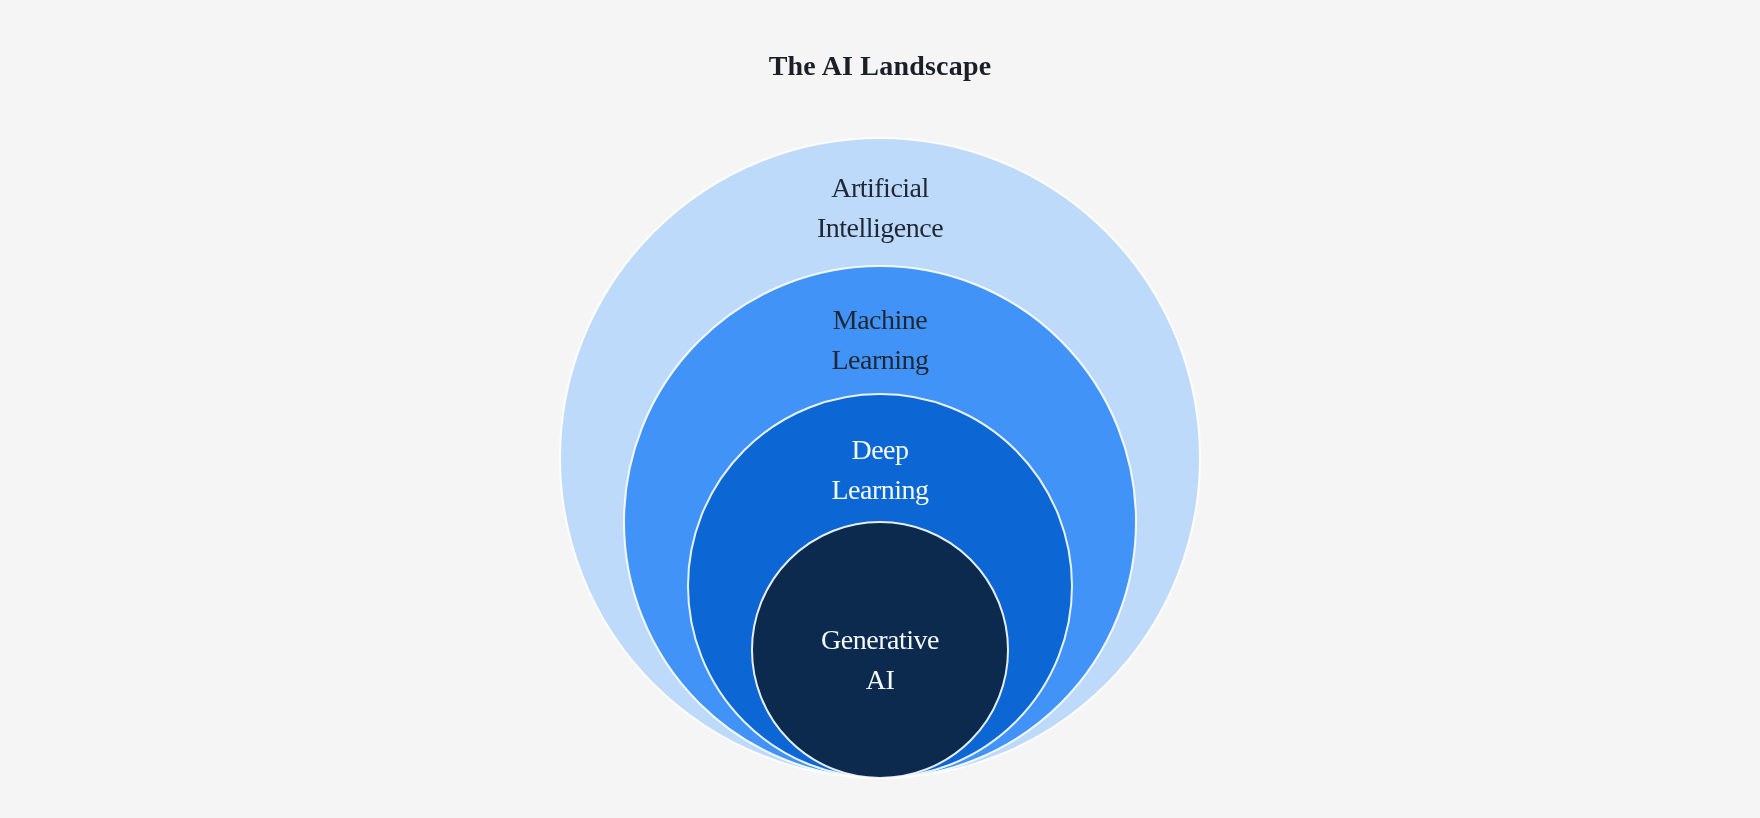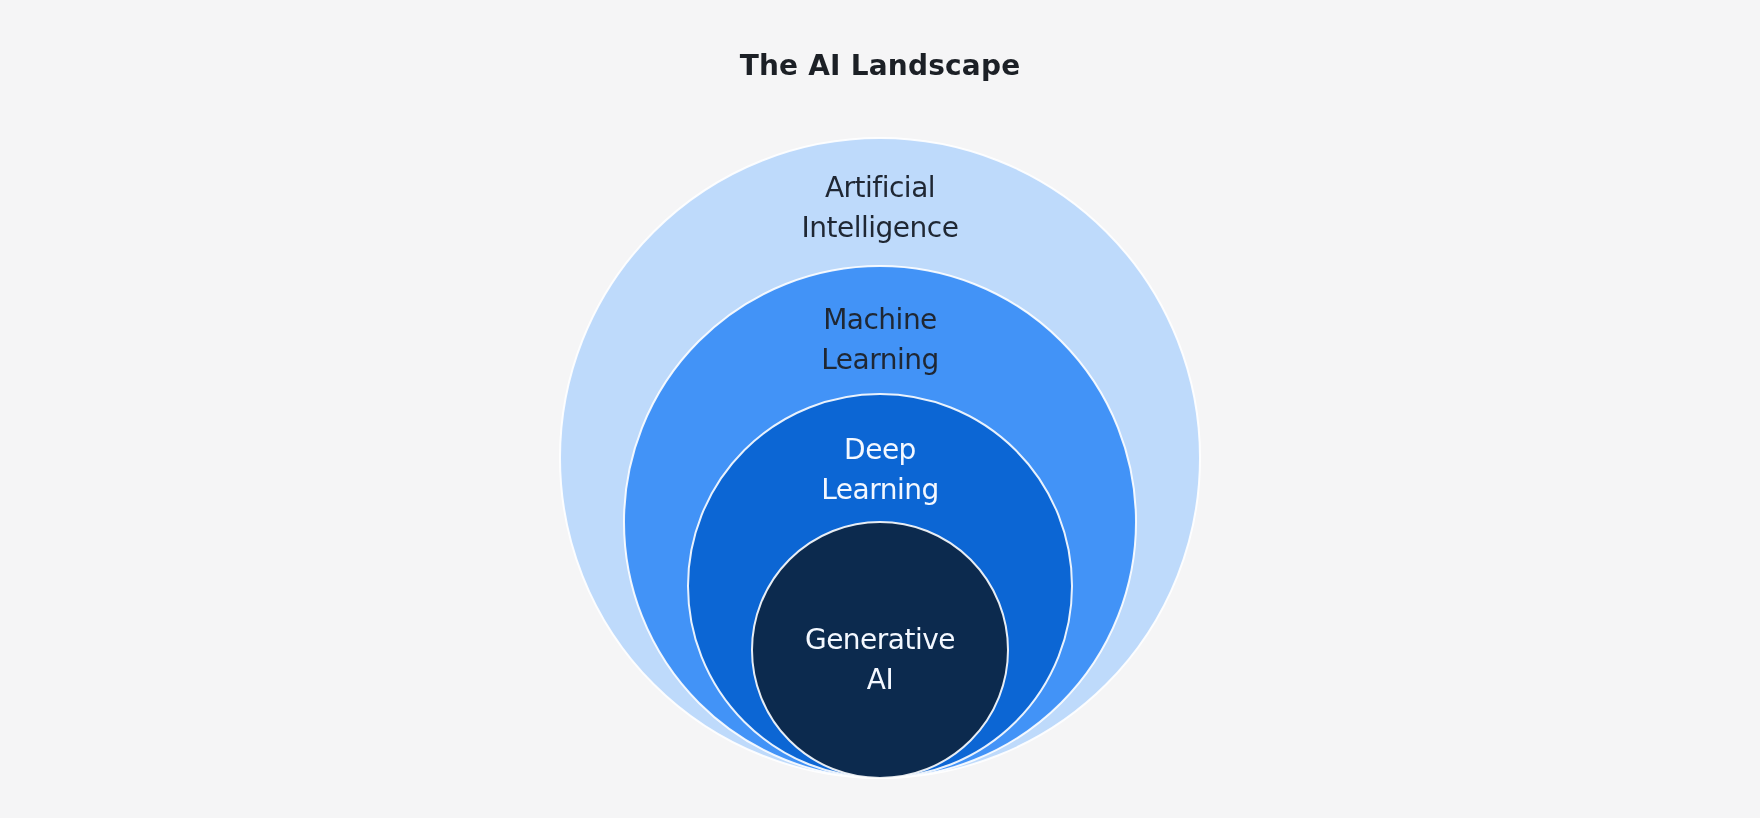--- a/index.html
+++ b/index.html
@@ -7,20 +7,21 @@
     padding: 0;
     width: 1760px;
     height: 818px;
     background: #f5f5f6;
     font-family: "DejaVu Sans", sans-serif;
     overflow: hidden;
   }
   .stage {
     width: 1708px;
     height: 818px;
+    font-family: Liberation Serif, serif;
   }
   svg { display: block; }
   .ring-circle {
     stroke: #ffffff;
     stroke-width: 2;
     stroke-opacity: 0.9;
   }
   .diagram-title {
     font-size: 28px;
     font-weight: bold;

